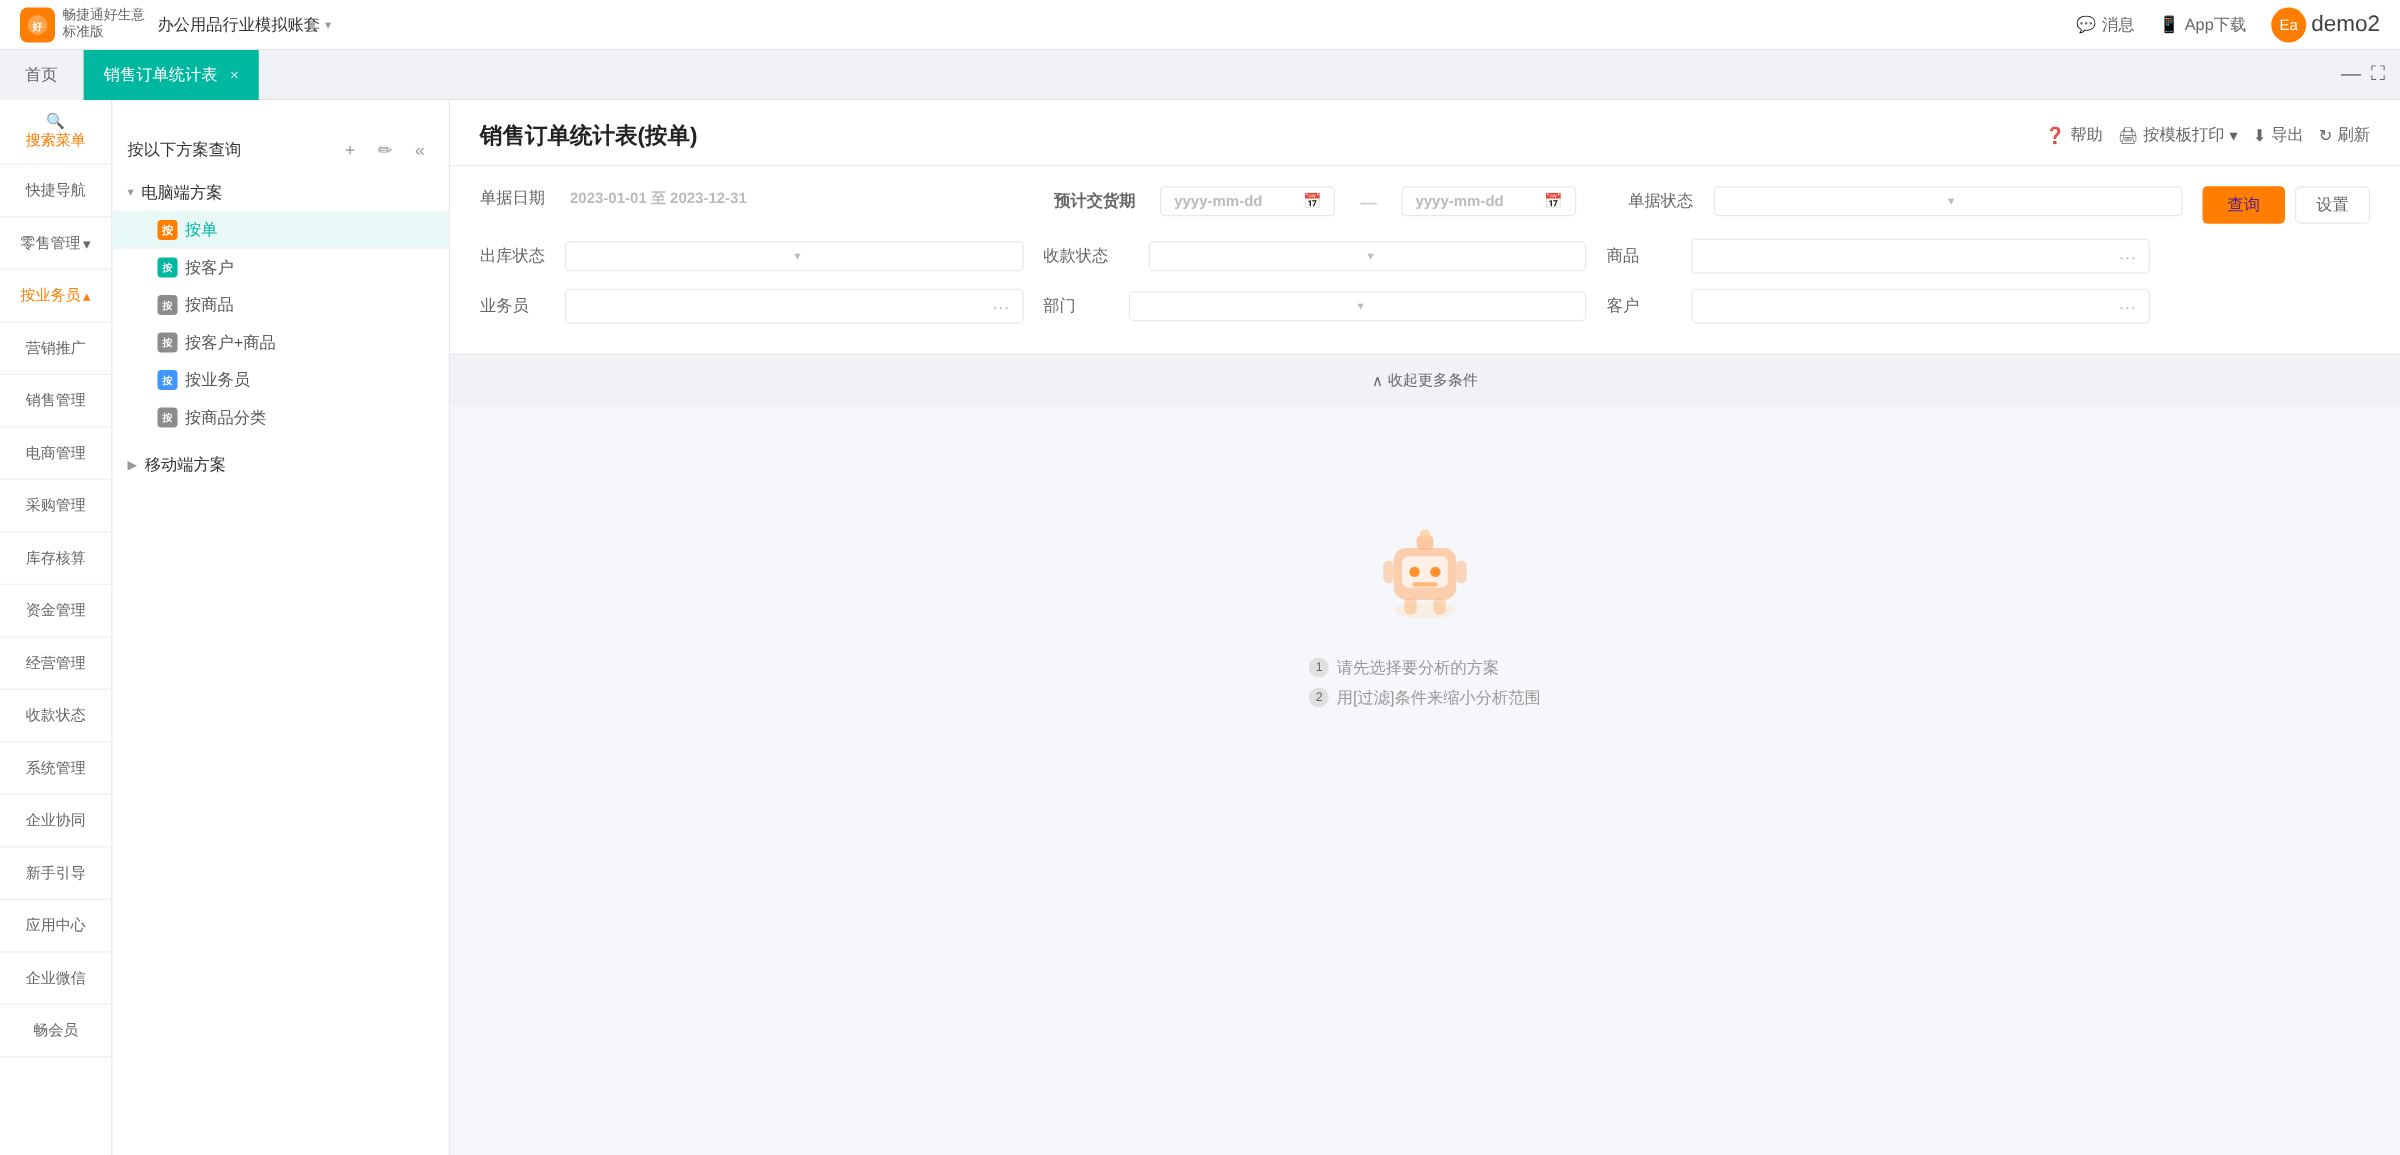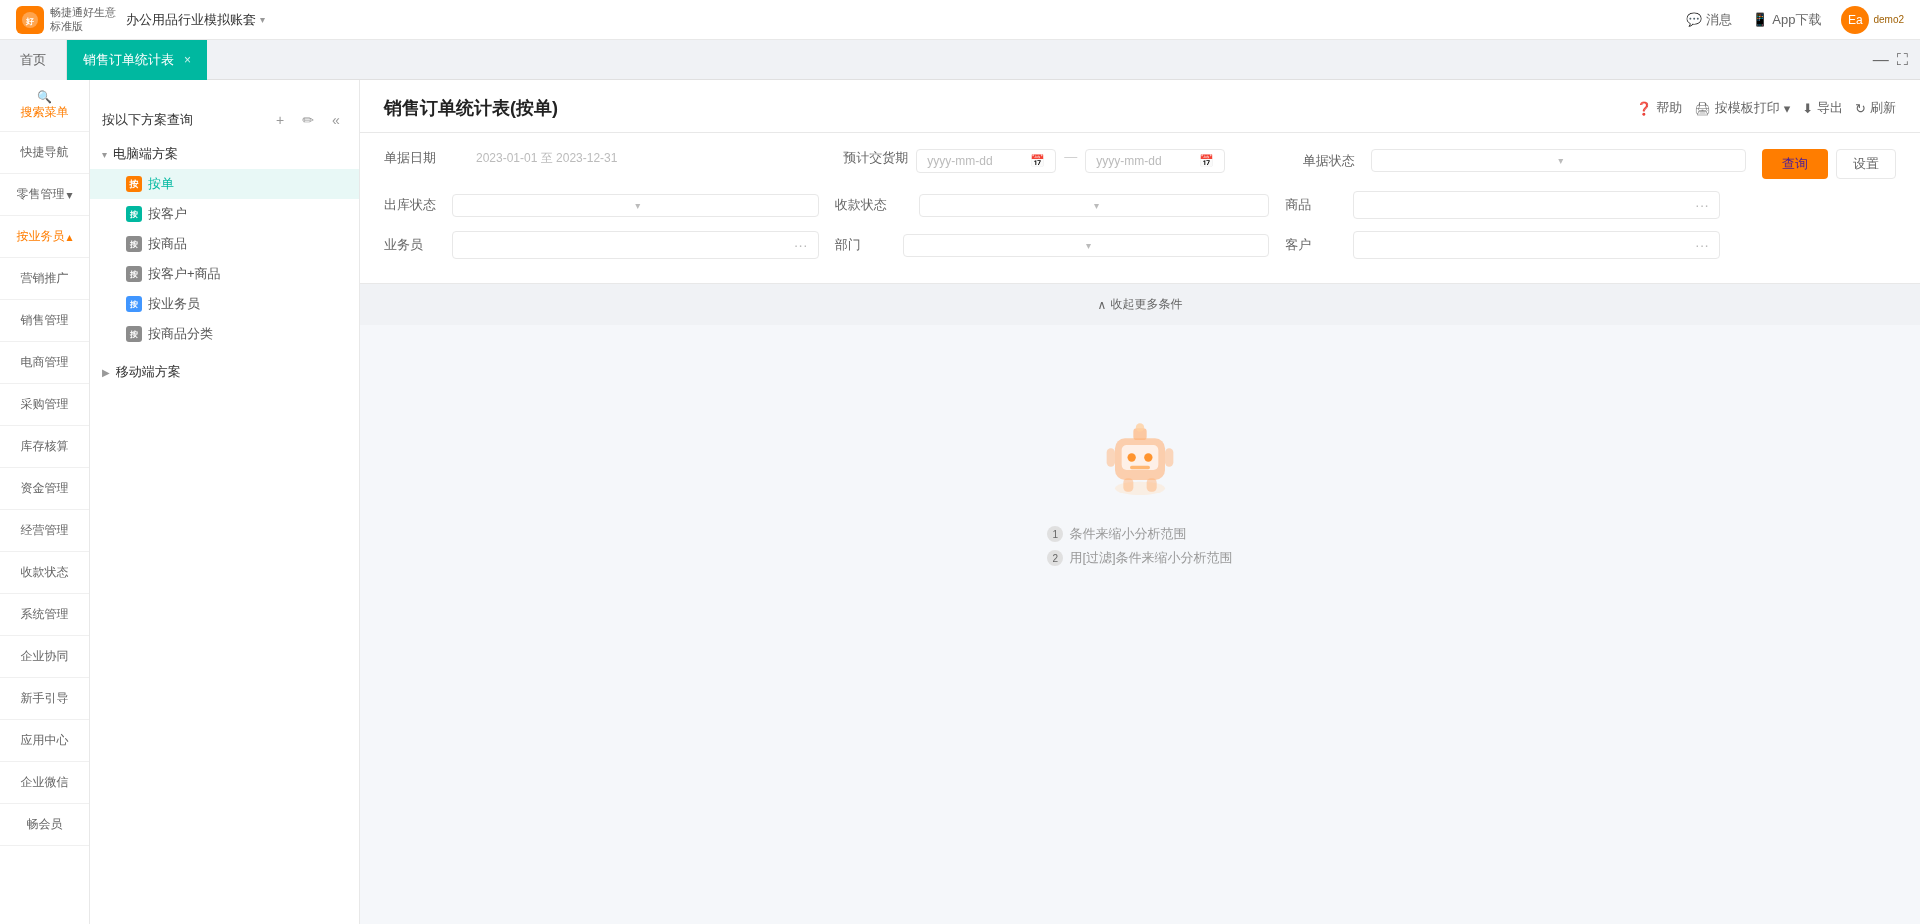--- a/index.html
+++ b/index.html
@@ -9,21 +9,21 @@
     .top-bar { height: 40px; background: #fff; display: flex; align-items: center; justify-content: space-between; padding: 0 16px; border-bottom: 1px solid #e8e8e8; flex-shrink: 0; }
     .top-bar-left { display: flex; align-items: center; gap: 10px; }
     .logo-area { display: flex; align-items: center; gap: 6px; }
     .logo-icon { width: 28px; height: 28px; background: #ff7d00; border-radius: 6px; display: flex; align-items: center; justify-content: center; color: white; font-size: 10px; }
     .logo-text { font-size: 11px; color: #666; line-height: 1.2; }
     .workspace-select { display: flex; align-items: center; gap: 4px; font-size: 13px; color: #333; cursor: pointer; }
     .workspace-select .chevron { color: #999; font-size: 10px; }
     .top-bar-right { display: flex; align-items: center; gap: 20px; }
     .top-bar-action { display: flex; align-items: center; gap: 4px; color: #666; font-size: 13px; cursor: pointer; }
     .user-avatar { width: 28px; height: 28px; border-radius: 50%; background: #ff7d00; color: white; display: flex; align-items: center; justify-content: center; font-size: 12px; }
-    .user-name { font-size: 10px; color: #a16207; }
+    .user-name { font-size: 18px; color: #404040; }
 
     
     .tab-bar { height: 40px; background: #f0f2f5; display: flex; align-items: center; padding: 0; flex-shrink: 0; border-bottom: 1px solid #e0e0e0; }
     .tab-home { padding: 0 20px; height: 40px; display: flex; align-items: center; color: #666; font-size: 13px; cursor: pointer; border-right: 1px solid #e0e0e0; background: #f0f2f5; }
     .tab-active { padding: 0 16px; height: 40px; display: flex; align-items: center; gap: 6px; background: #00b8a0; color: white; font-size: 13px; cursor: pointer; }
     .tab-close { font-size: 12px; color: rgba(255,255,255,0.8); cursor: pointer; margin-left: 4px; }
     .tab-bar-actions { margin-left: auto; display: flex; align-items: center; padding-right: 12px; gap: 8px; }
     .tab-bar-icon { color: #666; cursor: pointer; font-size: 16px; }
 
     
@@ -62,21 +62,21 @@
     .page-title { font-size: 18px; font-weight: 600; color: #222; }
     .page-header-actions { display: flex; align-items: center; gap: 12px; }
     .header-action { display: flex; align-items: center; gap: 4px; color: #666; font-size: 13px; cursor: pointer; }
 
     
     .filter-area { background: #fff; margin: 0; padding: 16px 24px; border-bottom: 1px solid #e8e8e8; }
     .filter-label { font-size: 13px; color: #666; white-space: nowrap; min-width: 60px; }
     .date-shortcuts { display: flex; align-items: center; gap: 6px; }
     .date-btn { padding: 2px 8px; font-size: 12px; color: #666; cursor: pointer; border-radius: 3px; border: 1px solid transparent; }
     .date-btn.active { background: #ff7d00; color: white; border-radius: 12px; border-color: #ff7d00; }
-    .date-range { display: flex; align-items: center; gap: 6px; margin-left: 24px; }
+    .date-range { display: flex; align-items: center; gap: 6px; margin-left: 4px; font-weight: bold; }
     .date-input { font-size: 12px; color: #bbb; }
     .filter-dots { color: #bbb; cursor: pointer; font-size: 14px; margin-left: 4px; }
     .expected-date-input { border: 1px solid #e8e8e8; border-radius: 4px; padding: 4px 10px; min-width: 150px; font-size: 12px; color: #bbb; background: #fff; display: flex; align-items: center; justify-content: space-between; }
     .date-sep { color: #ccc; font-size: 13px; }
 
     
     .action-buttons { display: flex; gap: 8px; align-items: flex-start; }
     .btn-query { background: #ff7d00; color: #4c1d95; border: none; padding: 6px 20px; border-radius: 4px; font-size: 13px; cursor: pointer; }
     .btn-settings { background: white; color: #666; border: 1px solid #e8e8e8; padding: 5px 16px; border-radius: 4px; font-size: 13px; cursor: pointer; }
 
@@ -291,21 +291,21 @@
         <div style="display:flex; gap:16px; align-items:flex-start; margin-bottom: 12px;">
           <div style="display:flex; align-items:center; gap:8px; flex:1;">
 
             <span class="filter-label">单据日期</span>
 
             <div class="date-range">
               <span class="date-input">2023-01-01 至 2023-12-31</span>
             </div>
           </div>
 
-          <div style="display:flex; gap:8px; flex:1;">
+          <div style="display:flex; align-items:center; gap:20px; flex:1;font-weight:bold;">
             <span class="filter-label">预计交货期</span>
             <div class="expected-date-input" style="min-width:140px;">
               <span style="color:#bbb; font-size:12px;">yyyy-mm-dd</span>
               <span style="color:#ccc; font-size:12px;">📅</span>
             </div>
             <span class="date-sep">—</span>
             <div class="expected-date-input" style="min-width:140px;">
               <span style="color:#bbb; font-size:12px;">yyyy-mm-dd</span>
               <span style="color:#ccc; font-size:12px;">📅</span>
             </div>
@@ -397,21 +397,21 @@
           <rect x="52" y="28" width="16" height="14" rx="4" fill="#ffb37a" opacity="0.7"></rect>
           <circle cx="60" cy="27" r="5" fill="#ffd0a0" opacity="0.8"></circle>
           <rect x="20" y="52" width="10" height="22" rx="5" fill="#ffb37a" opacity="0.5"></rect>
           <rect x="90" y="52" width="10" height="22" rx="5" fill="#ffb37a" opacity="0.5"></rect>
           <rect x="40" y="88" width="12" height="16" rx="5" fill="#ffb37a" opacity="0.5"></rect>
           <rect x="68" y="88" width="12" height="16" rx="5" fill="#ffb37a" opacity="0.5"></rect>
         </svg>
         <ul class="empty-tips">
           <li>
             <span class="tip-num">1</span>
-            <span>条件来缩小分析范围</span>
+            <span>请先选择要分析的方案</span>
           </li>
           <li>
             <span class="tip-num">2</span>
             <span>用[过滤]条件来缩小分析范围</span>
           </li>
         </ul>
       </div>
 
     </div>
   </div>

